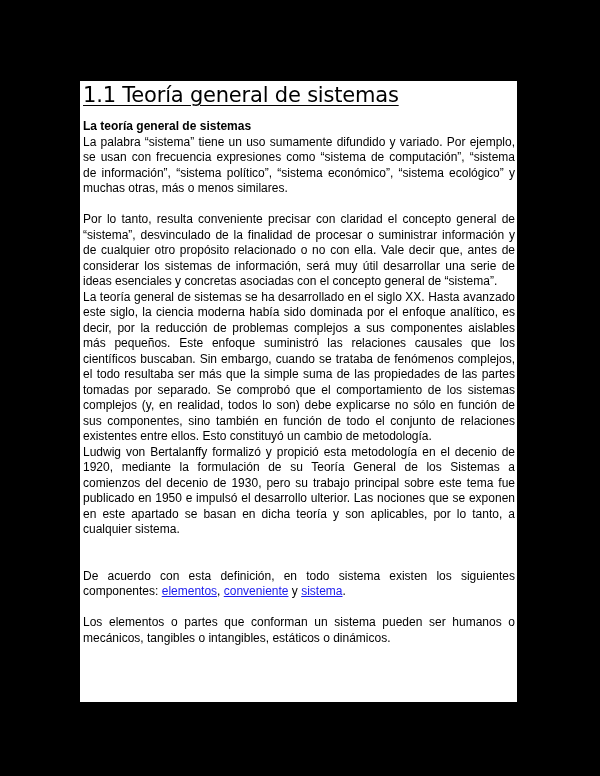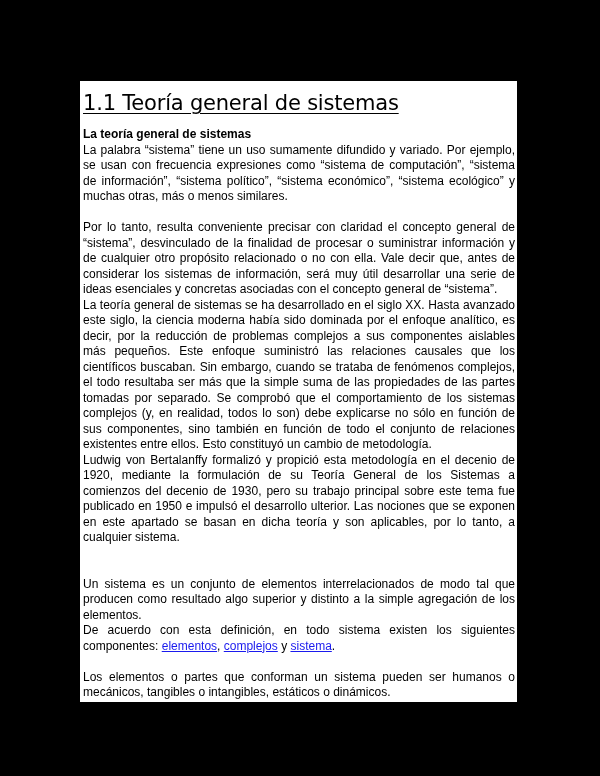--- a/index.html
+++ b/index.html
@@ -30,21 +30,21 @@
       line-height: 15.5px;
     }
     .title {
       font-family: "DejaVu Sans", sans-serif;
       font-size: 21px;
       line-height: 28px;
       text-decoration: underline;
       text-decoration-thickness: 1px;
       text-underline-offset: 3px;
       margin: 0;
-      padding-top: 8px;
+      padding-top: 0px;
       font-weight: normal;
       white-space: nowrap;
       letter-spacing: -0.2px;
     }
     .section-heading {
       font-weight: bold;
       margin: 0;
       font-size: 12px;
       line-height: 15.5px;
     }
@@ -76,21 +76,20 @@
       <p class="p">La palabra “sistema” tiene un uso sumamente difundido y variado. Por ejemplo, se usan con frecuencia expresiones como “sistema de computación”, “sistema de información”, “sistema político”, “sistema económico”, “sistema ecológico” y muchas otras, más o menos similares.</p>
       <div class="gap-1"></div>
       <p class="p">Por lo tanto, resulta conveniente precisar con claridad el concepto general de “sistema”, desvinculado de la finalidad de procesar o suministrar información y de cualquier otro propósito relacionado o no con ella. Vale decir que, antes de considerar los sistemas de información, será muy útil desarrollar una serie de ideas esenciales y concretas asociadas con el concepto general de “sistema”.</p>
       <p class="p">La teoría general de sistemas se ha desarrollado en el siglo XX. Hasta avanzado este siglo, la ciencia moderna había sido dominada por el enfoque analítico, es decir, por la reducción de problemas complejos a sus componentes aislables más pequeños. Este enfoque suministró las relaciones causales que los científicos buscaban. Sin embargo, cuando se trataba de fenómenos complejos, el todo resultaba ser más que la simple suma de las propiedades de las partes tomadas por separado. Se comprobó que el comportamiento de los sistemas complejos (y, en realidad, todos lo son) debe explicarse no sólo en función de sus componentes, sino también en función de todo el conjunto de relaciones existentes entre ellos. Esto constituyó un cambio de metodología.</p>
       <p class="p">Ludwig von Bertalanffy formalizó y propició esta metodología en el decenio de 1920, mediante la formulación de su Teoría General de los Sistemas a comienzos del decenio de 1930, pero su trabajo principal sobre este tema fue publicado en 1950 e impulsó el desarrollo ulterior. Las nociones que se exponen en este apartado se basan en dicha teoría y son aplicables, por lo tanto, a cualquier sistema.</p>
     </div>
 
     <div class="gap-2"></div>
 
     <div>
-      <p class="p">Un sistema es un conjunto de elementos interrelacionados de modo tal que producen como resultado algo superior y distinto a la simple agregación de los elementos.</p>
-      <p class="p"><span>De acuerdo con esta definición, en todo sistema existen los siguientes componentes: </span><a class="link">elementos</a><span>, </span><a class="link">complejos</a><span> y </span><a class="link">sistema</a><span>.</span></p>
+      <p class="p"><span>De acuerdo con esta definición, en todo sistema existen los siguientes componentes: </span><a class="link">elementos</a><span>, </span><a class="link">conveniente</a><span> y </span><a class="link">sistema</a><span>.</span></p>
       <div class="gap-1"></div>
       <p class="p">Los elementos o partes que conforman un sistema pueden ser humanos o mecánicos, tangibles o intangibles, estáticos o dinámicos.</p>
 
     </div>
 
   </div>
 </div>
 
 </body></html>

